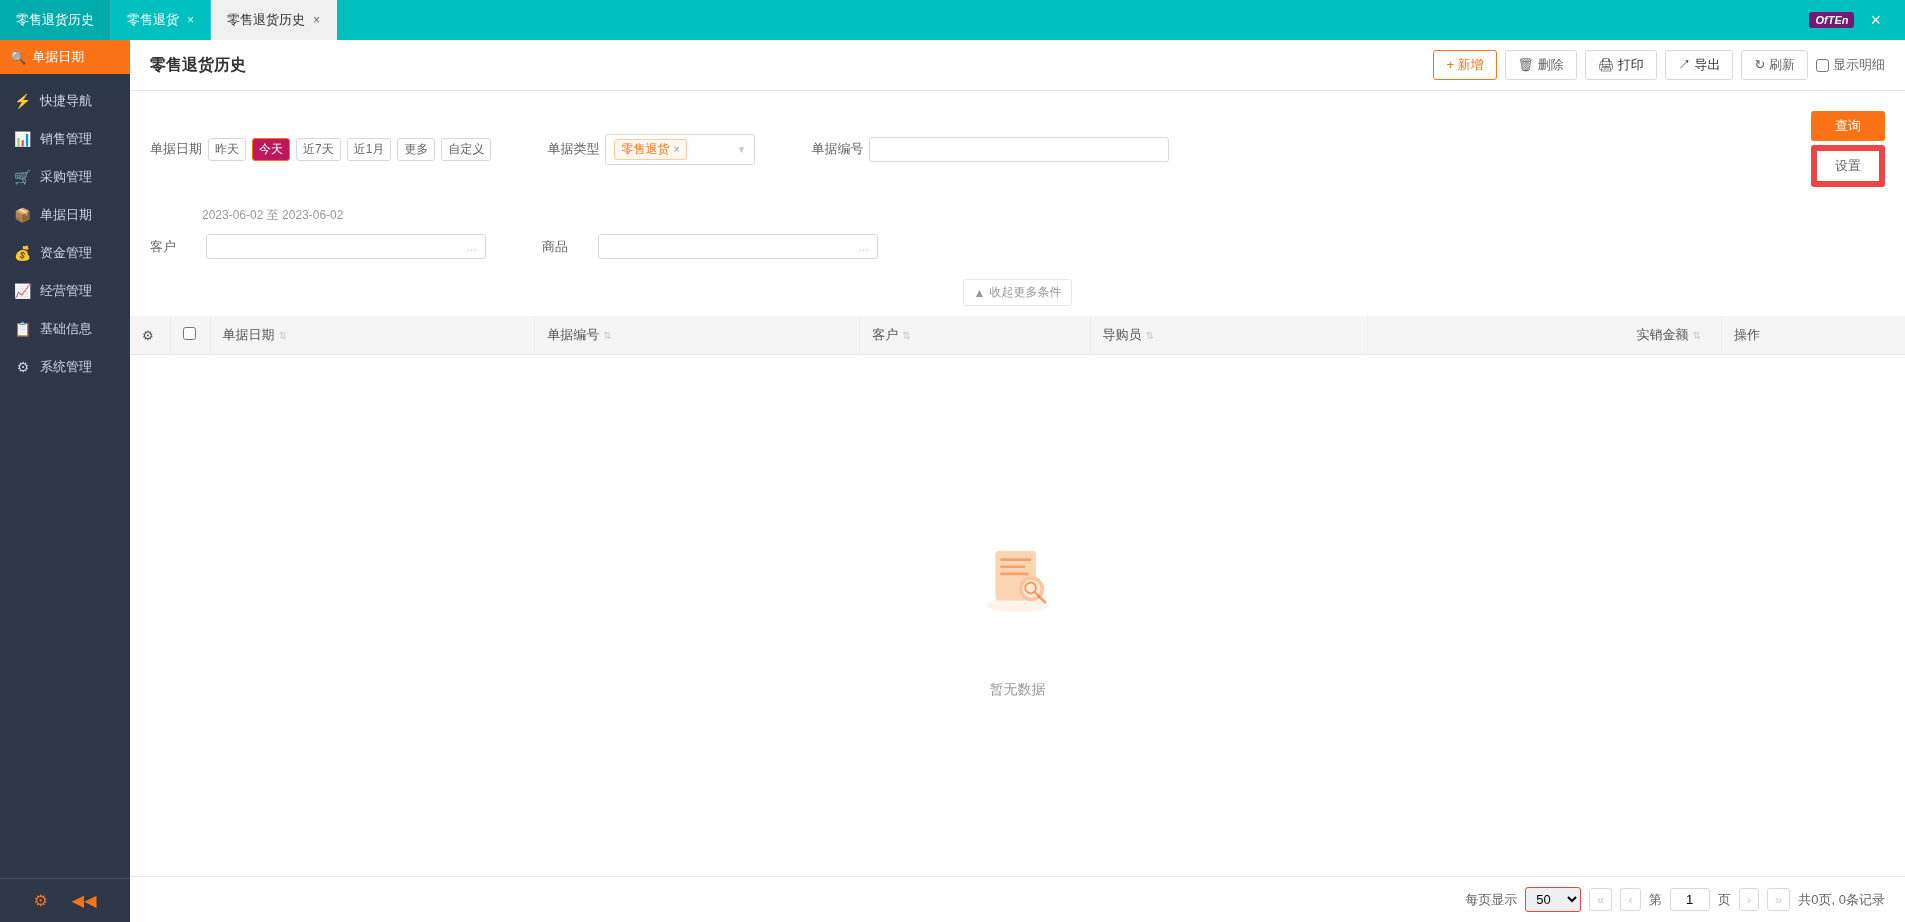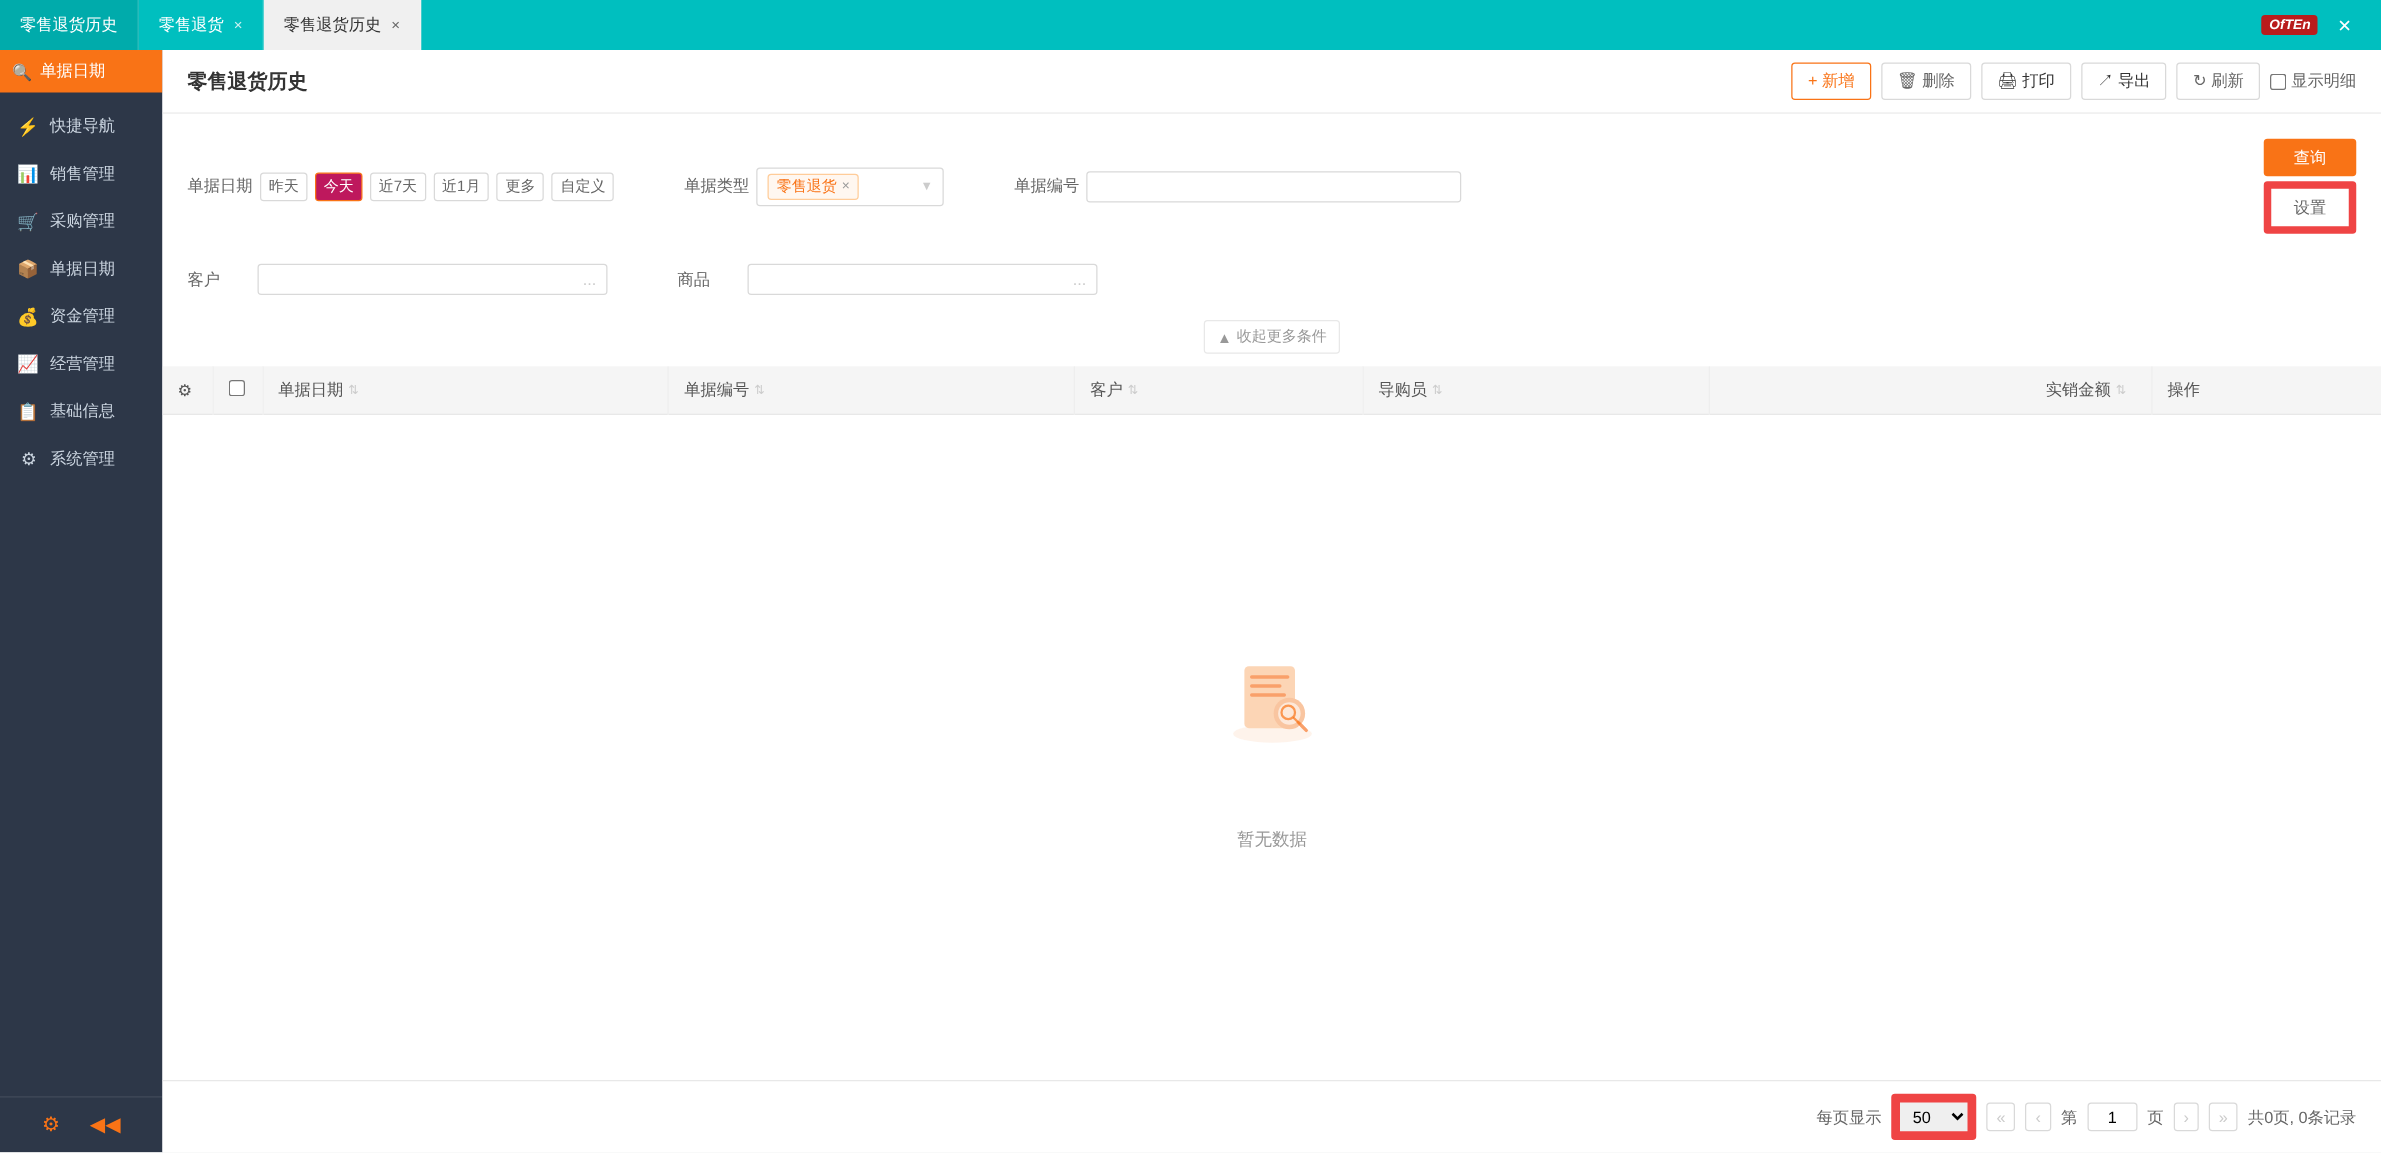--- a/index.html
+++ b/index.html
@@ -49,21 +49,21 @@
     }
     .top-bar-right {
       display: flex;
       align-items: center;
       padding-right: 16px;
       color: white;
       font-size: 12px;
       gap: 8px;
     }
     .often-badge {
-      background: #b91c1c;
+      background: #701a75;
       color: white;
       padding: 2px 6px;
       border-radius: 3px;
       font-size: 11px;
       font-style: italic;
       font-weight: bold;
     }
     .close-btn {
       color: white;
       font-size: 18px;
@@ -341,21 +341,21 @@
       align-items: center;
       justify-content: flex-end;
       gap: 8px;
       flex-shrink: 0;
     }
     .pagination-label {
       font-size: 13px;
       color: #666;
     }
     .pagination-select {
-      border: 7px solid #ef4444;
+      border: 1px solid #ef4444;
       border-radius: 3px;
       padding: 3px 6px;
       font-size: 13px;
       cursor: pointer;
     }
     .pagination-nav-btn {
       border: 1px solid #d9d9d9;
       border-radius: 3px;
       background: white;
       padding: 3px 7px;
@@ -524,20 +524,23 @@
           <span class="filter-label">单据编号</span>
           <input class="filter-input" type="text" style="width: 300px;">
         </div>
 
         <div class="query-set-group" style="margin-left: auto;">
           <button class="query-btn">查询</button>
           <button class="set-btn">设置</button>
         </div>
       </div>
 
+      <div style="padding: 0 0 6px 52px; font-size: 12px; color: #999;">
+        <span>2023-06-02 至 2023-06-02</span>
+      </div>
 
       <div class="filter-row" style="padding: 4px 0 10px;">
 
         <div class="filter-item">
           <span class="filter-label">客户</span>
           <div class="filter-input-placeholder" style="width:280px;">
             <span style="color:#ccc;">...</span>
           </div>
         </div>
 

